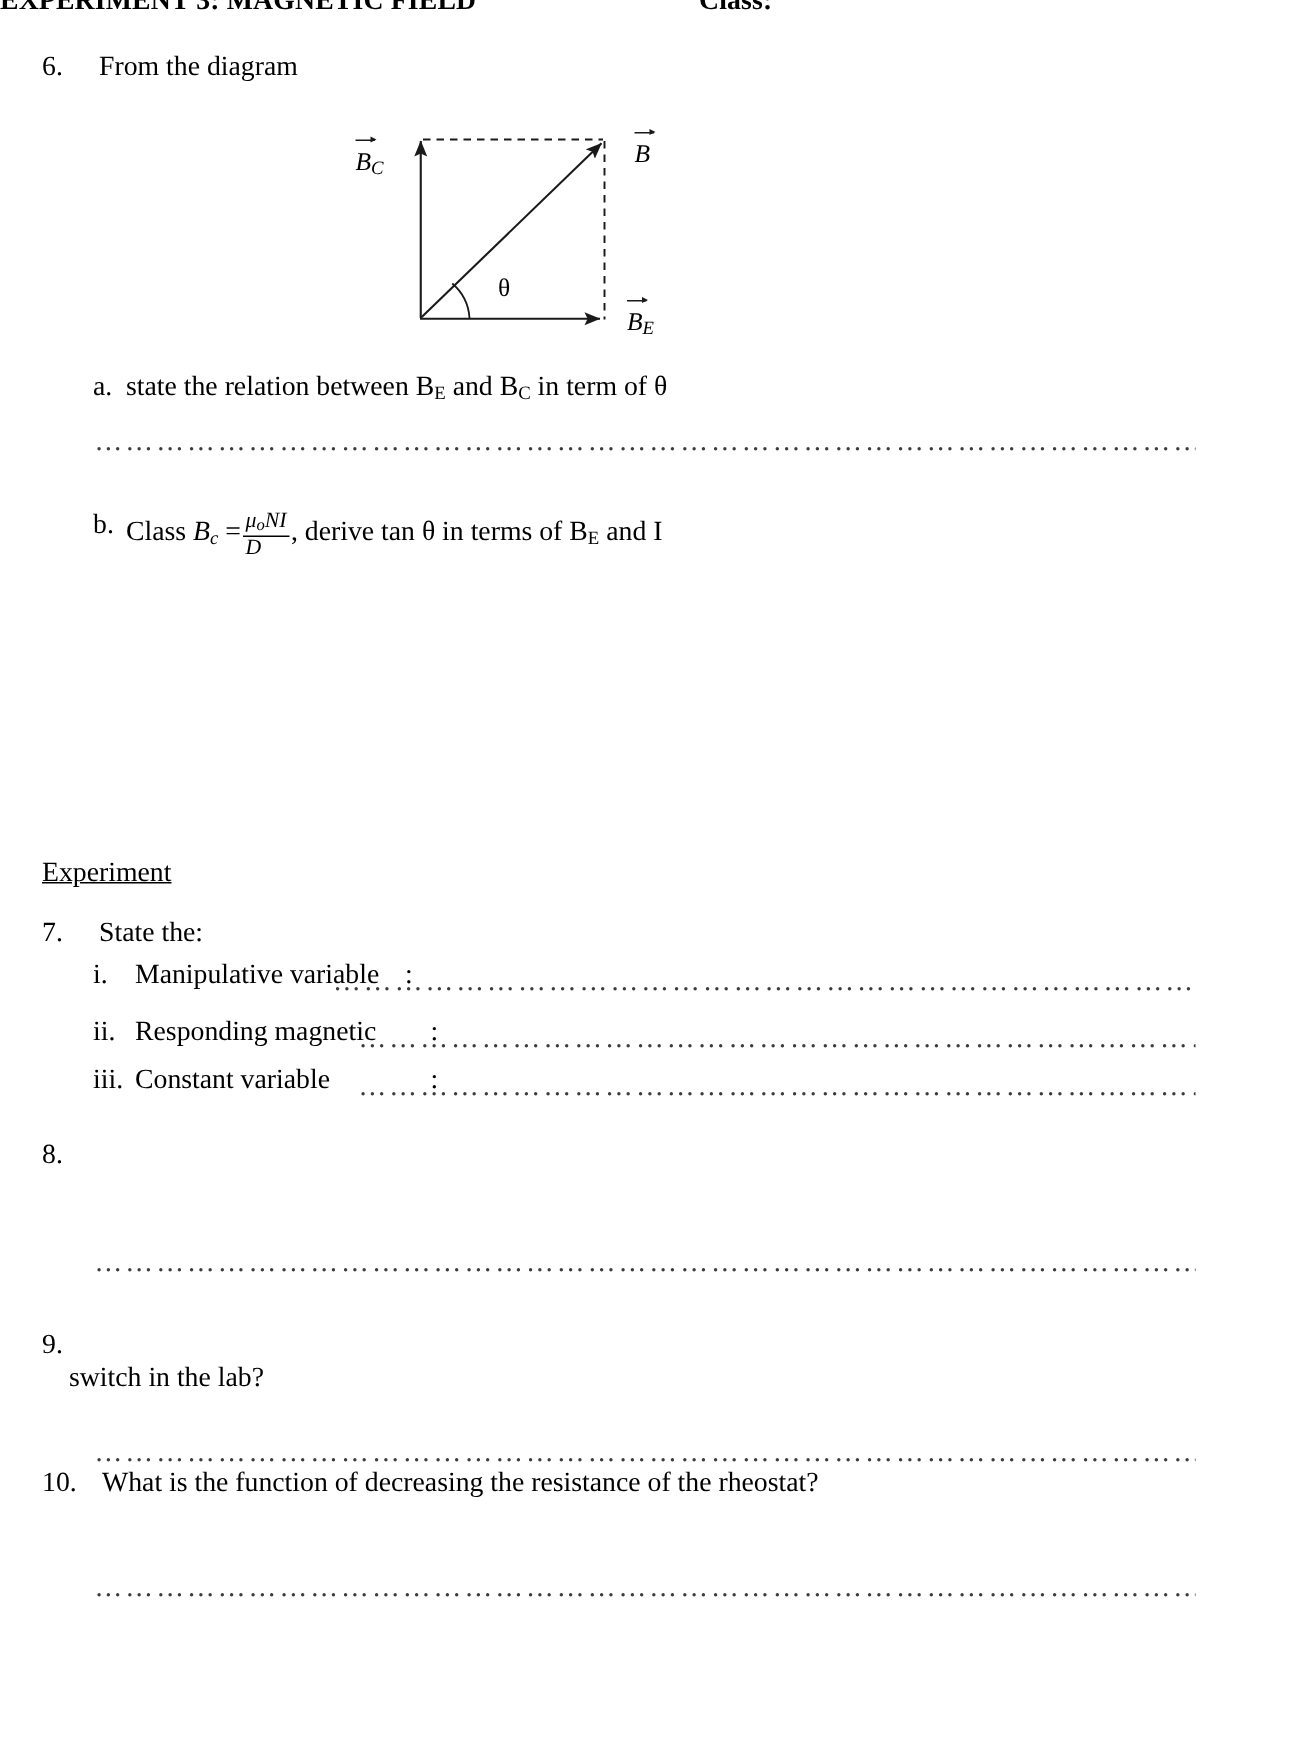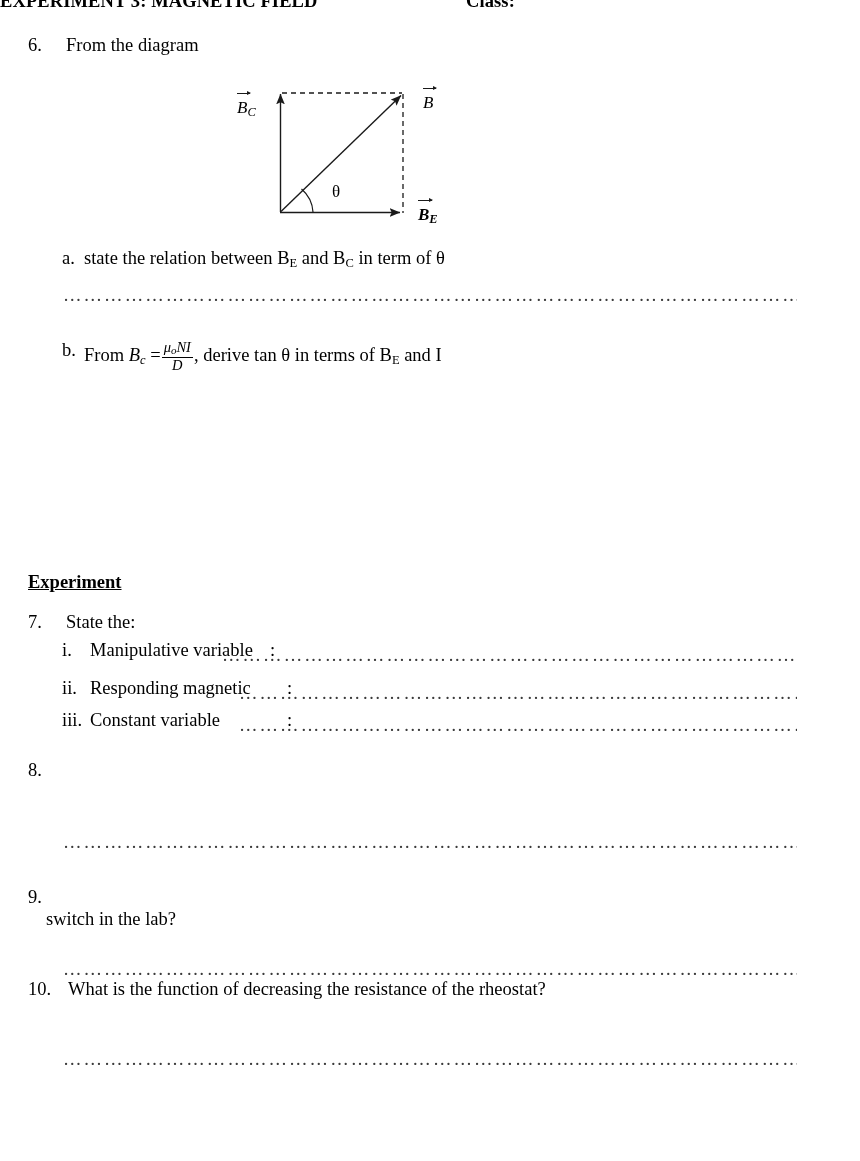--- a/index.html
+++ b/index.html
@@ -141,21 +141,21 @@
     font-size: 17px;
     font-family: "Liberation Serif", "DejaVu Serif", serif;
   }
 
   
   #exp-heading {
     position: absolute;
     left: 28px;
     top: 572px;
     font-size: 18.5px;
-    font-weight: bold;
+    font-weight: normal;
     text-decoration: underline;
   }
 
   
   #q7 { left: 28px; top: 613px; width: 700px; }
 
   .roman-item {
     position: absolute;
     font-size: 18.5px;
     white-space: nowrap;
@@ -173,21 +173,21 @@
   }
   .roman-item .rcolon {
     position: absolute;
     top: 0;
   }
 
   
   .frac {
     display: inline-block;
     vertical-align: -0.48em;
-    text-align: center;
+    text-align: left;
     font-style: italic;
     line-height: 1.06;
     margin: 0 1px;
   }
   .frac .numer {
     display: block;
     font-size: 14.5px;
     padding: 0 2px;
   }
   .frac .denom {
@@ -239,36 +239,36 @@
     </svg>
 
     <div class="vlabel" style="left:12px; top:16px;">
       <span class="vec-bar"><span>B</span></span><span class="sub-ch">C</span>
     </div>
 
     <div class="vlabel" style="left:198px; top:11px;">
       <span class="vec-bar"><span>B</span></span>
     </div>
 
-    <div class="vlabel" style="left:193px; top:123px;font-weight:bold;">
+    <div class="vlabel" style="left:193px; top:123px;">
       <span class="vec-bar"><span>B</span></span><span class="sub-ch">E</span>
     </div>
 
     <div class="theta-label" style="left:107px; top:100px;">θ</div>
   </div>
 
   <div class="sub" id="sub-a">
     <span class="letter">a.</span>
     <span class="body"><span>state the relation between B</span><span class="sub-sm">E</span><span> and B</span><span class="sub-sm">C</span><span> in term of θ</span></span>
   </div>
   <div class="dots" style="left:63px; top:288px; width:734px;">………………………………………………………………………………………………………………………………</div>
 
   <div class="sub" id="sub-b">
     <span class="letter">b.</span>
-    <span class="body"><span>From</span>
+    <span class="body"><span>Class</span>
       <span class="mathit">B</span><span class="sub-sm mathit">c</span>
       <span>=</span><span class="frac"><span class="numer"><span>μ</span><span style="font-size:11px;vertical-align:-0.22em;">o</span><span>NI</span></span><span class="denom">D</span></span><span>, derive tan θ in terms of B</span><span class="sub-sm">E</span><span> and I</span></span>
   </div>
 
   <div id="exp-heading">Experiment</div>
 
   <div class="q" id="q7">
     <span class="num">7.</span>
     <span class="body">State the:</span>
   </div>

